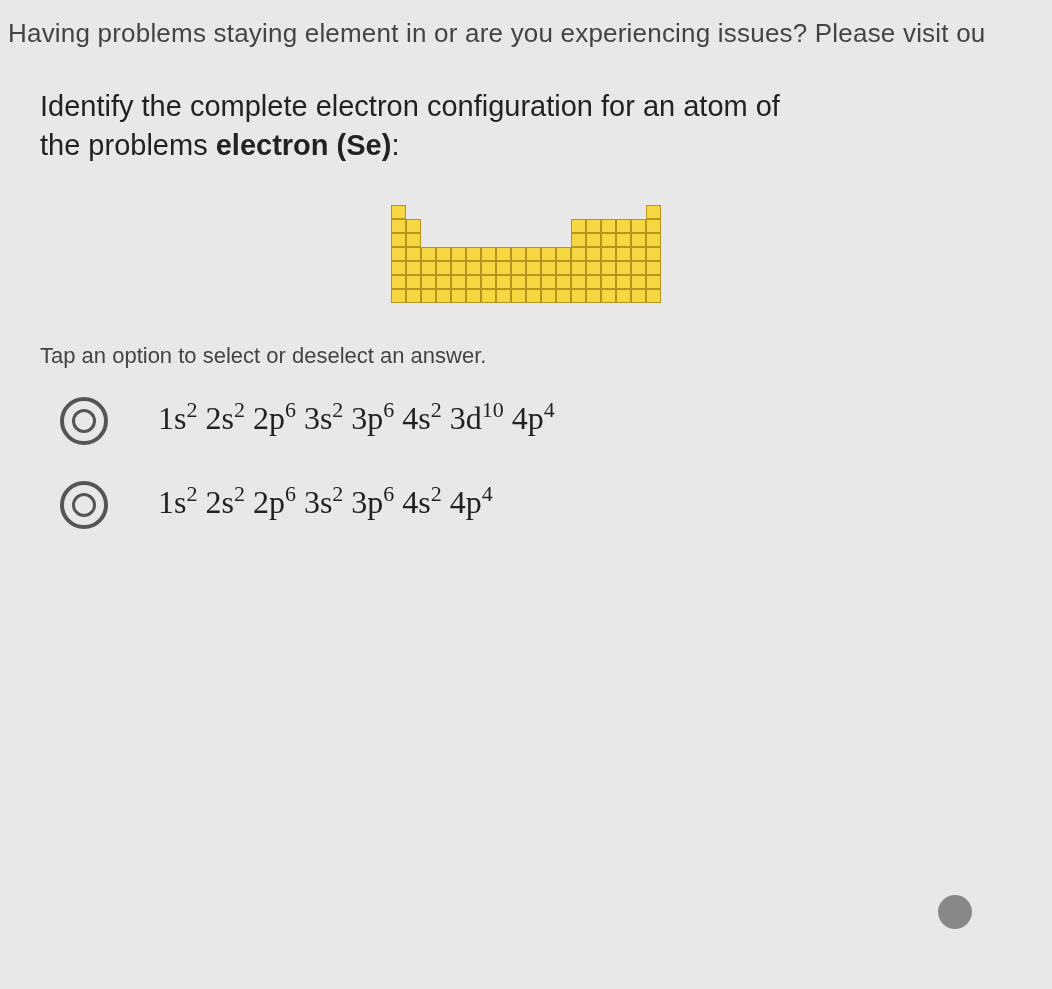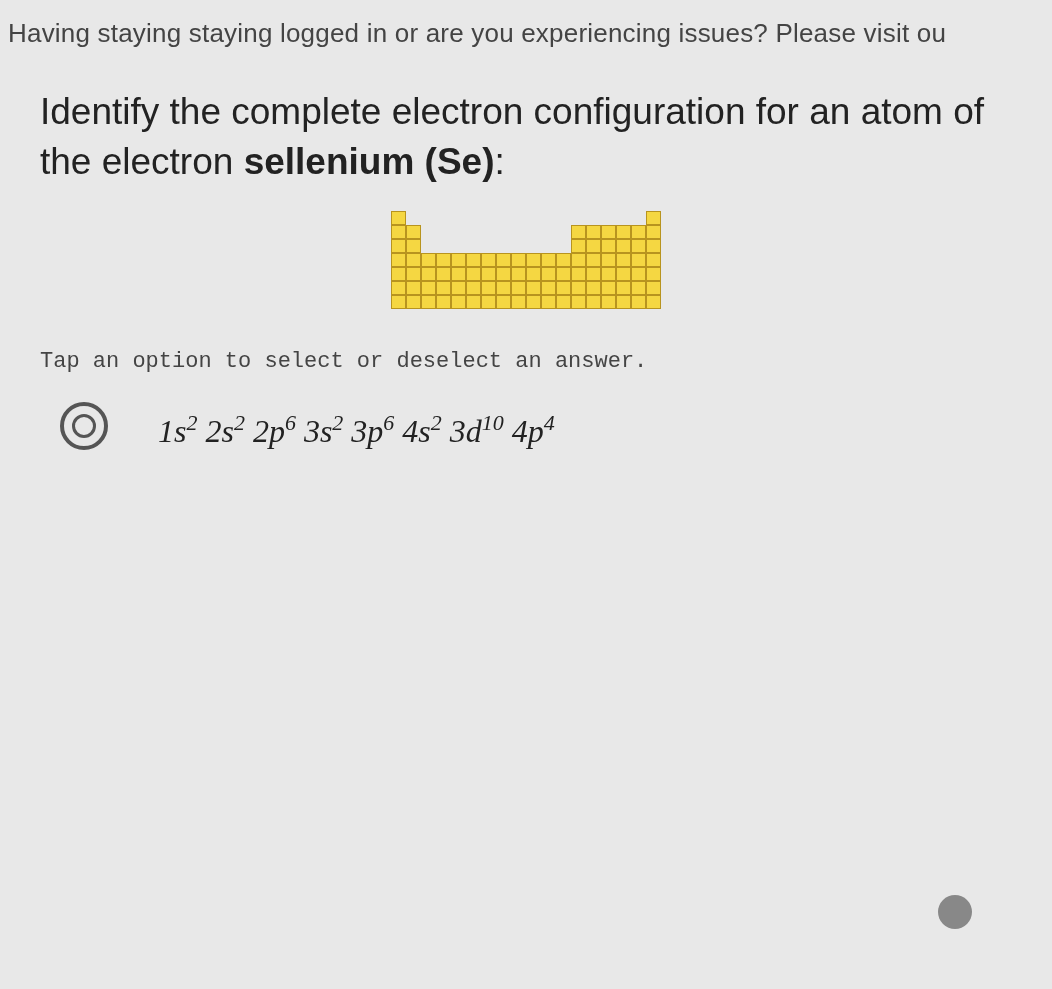--- a/index.html
+++ b/index.html
@@ -15,24 +15,24 @@
     .top-banner {
       font-size: 26px;
       color: #444;
       padding: 18px 8px 8px 8px;
       letter-spacing: 0.2px;
     }
     .content {
       padding: 30px 40px 0 40px;
     }
     .question {
-      font-size: 37px;
+      font-size: 29px;
       color: #222;
       line-height: 1.35;
-      margin-bottom: 24px;
+      margin-bottom: 40px;
     }
     .question .bold { font-weight: bold; }
     .periodic-wrap {
       display: flex;
       justify-content: center;
       margin-bottom: 40px;
     }
     .periodic {
       display: inline-block;
     }
@@ -41,29 +41,27 @@
       width: 15px;
       height: 14px;
       background: #f5d742;
       border: 0.5px solid #b8941f;
     }
     .gap { background: transparent; border: none; }
     .instruction {
       font-size: 22px;
       color: #444;
       margin-bottom: 28px;
-      font-family: Liberation Mono, monospace;
     }
     .options { padding-left: 20px; }
     .option {
       display: flex;
-      align-items: flex-end;
+      align-items: flex-start;
       margin-bottom: 36px;
       cursor: pointer;
-      font-style: italic;
     }
     .radio {
       width: 48px;
       height: 48px;
       border: 4px solid #555;
       border-radius: 50%;
       flex-shrink: 0;
       margin-right: 50px;
       display: flex;
       align-items: center;
@@ -90,26 +88,26 @@
       height: 34px;
       background: #888;
       border-radius: 50%;
       right: 80px;
       bottom: 60px;
     }
   </style>
 </head>
 <body>
 
-<div class="top-banner">Having staying staying logged in or are you experiencing issues? Please visit ou</div>
+<div class="top-banner">Having problems staying element in or are you experiencing issues? Please visit ou</div>
 
 <div class="content">
   <div class="question">
     <span>Identify the complete electron configuration for an atom of</span><br>
-    <span>the electron </span><span class="bold">sellenium (Se)</span><span>:</span>
+    <span>the problems </span><span class="bold">electron (Se)</span><span>:</span>
   </div>
 
   <div class="periodic-wrap">
     <div class="periodic" id="periodic">
         <div class="pt-row">
           <div class="cell"></div>
           <div class="cell gap"></div>
           <div class="cell gap"></div>
           <div class="cell gap"></div>
           <div class="cell gap"></div>
@@ -252,16 +250,22 @@
 
   <div class="instruction">Tap an option to select or deselect an answer.</div>
 
   <div class="options" id="options">
       <div class="option">
         <div class="radio">
           <div class="radio-inner"></div>
         </div>
         <div class="option-text">1s<sup>2</sup> 2s<sup>2</sup> 2p<sup>6</sup> 3s<sup>2</sup> 3p<sup>6</sup> 4s<sup>2</sup> 3d<sup>10</sup> 4p<sup>4</sup></div>
       </div>
+      <div class="option">
+        <div class="radio">
+          <div class="radio-inner"></div>
+        </div>
+        <div class="option-text">1s<sup>2</sup> 2s<sup>2</sup> 2p<sup>6</sup> 3s<sup>2</sup> 3p<sup>6</sup> 4s<sup>2</sup> 4p<sup>4</sup></div>
+      </div>
     </div>
 </div>
 
 <div class="float-dot"></div>
 
 </body></html>

